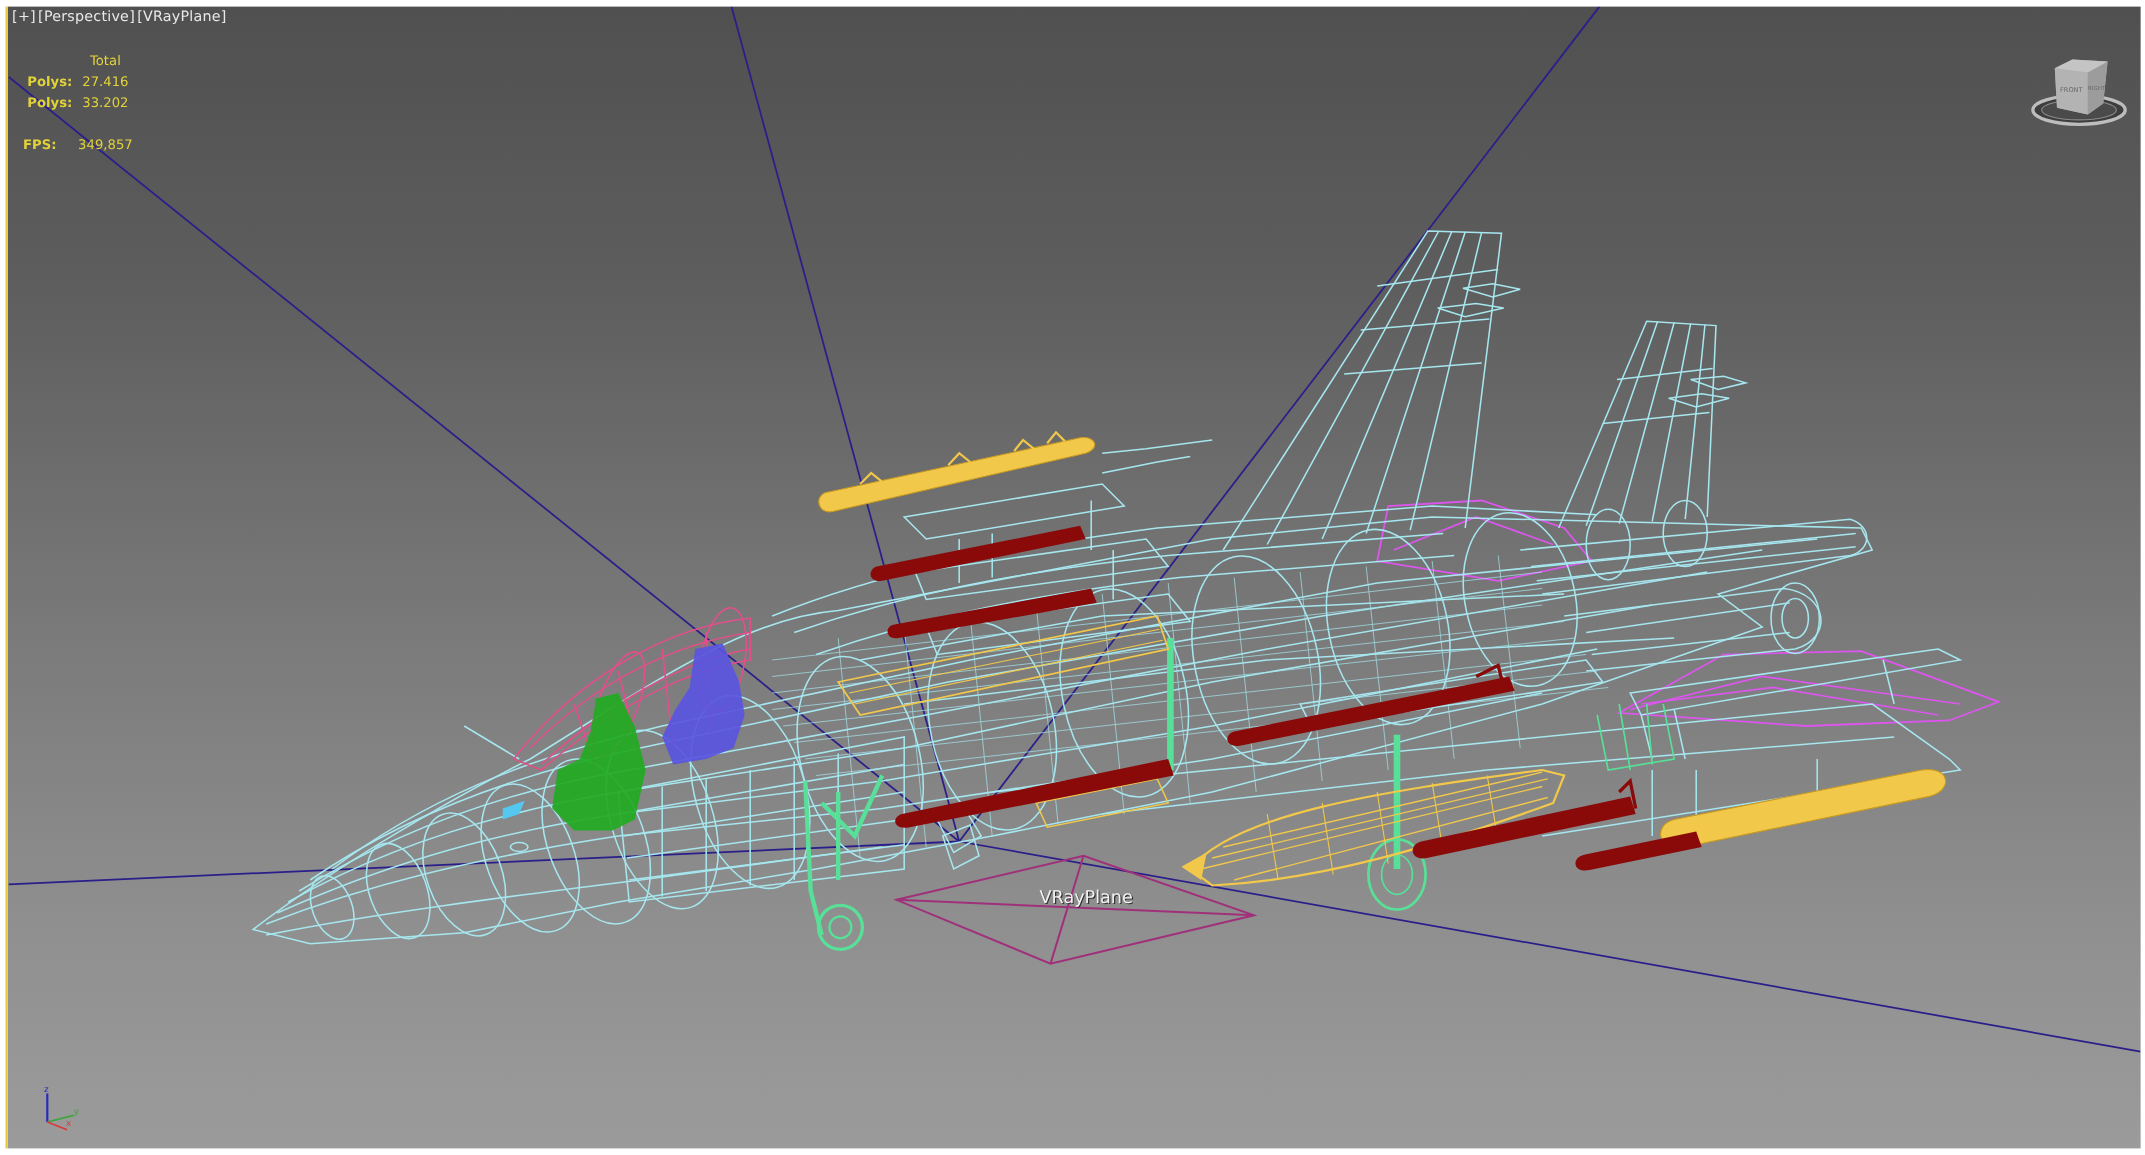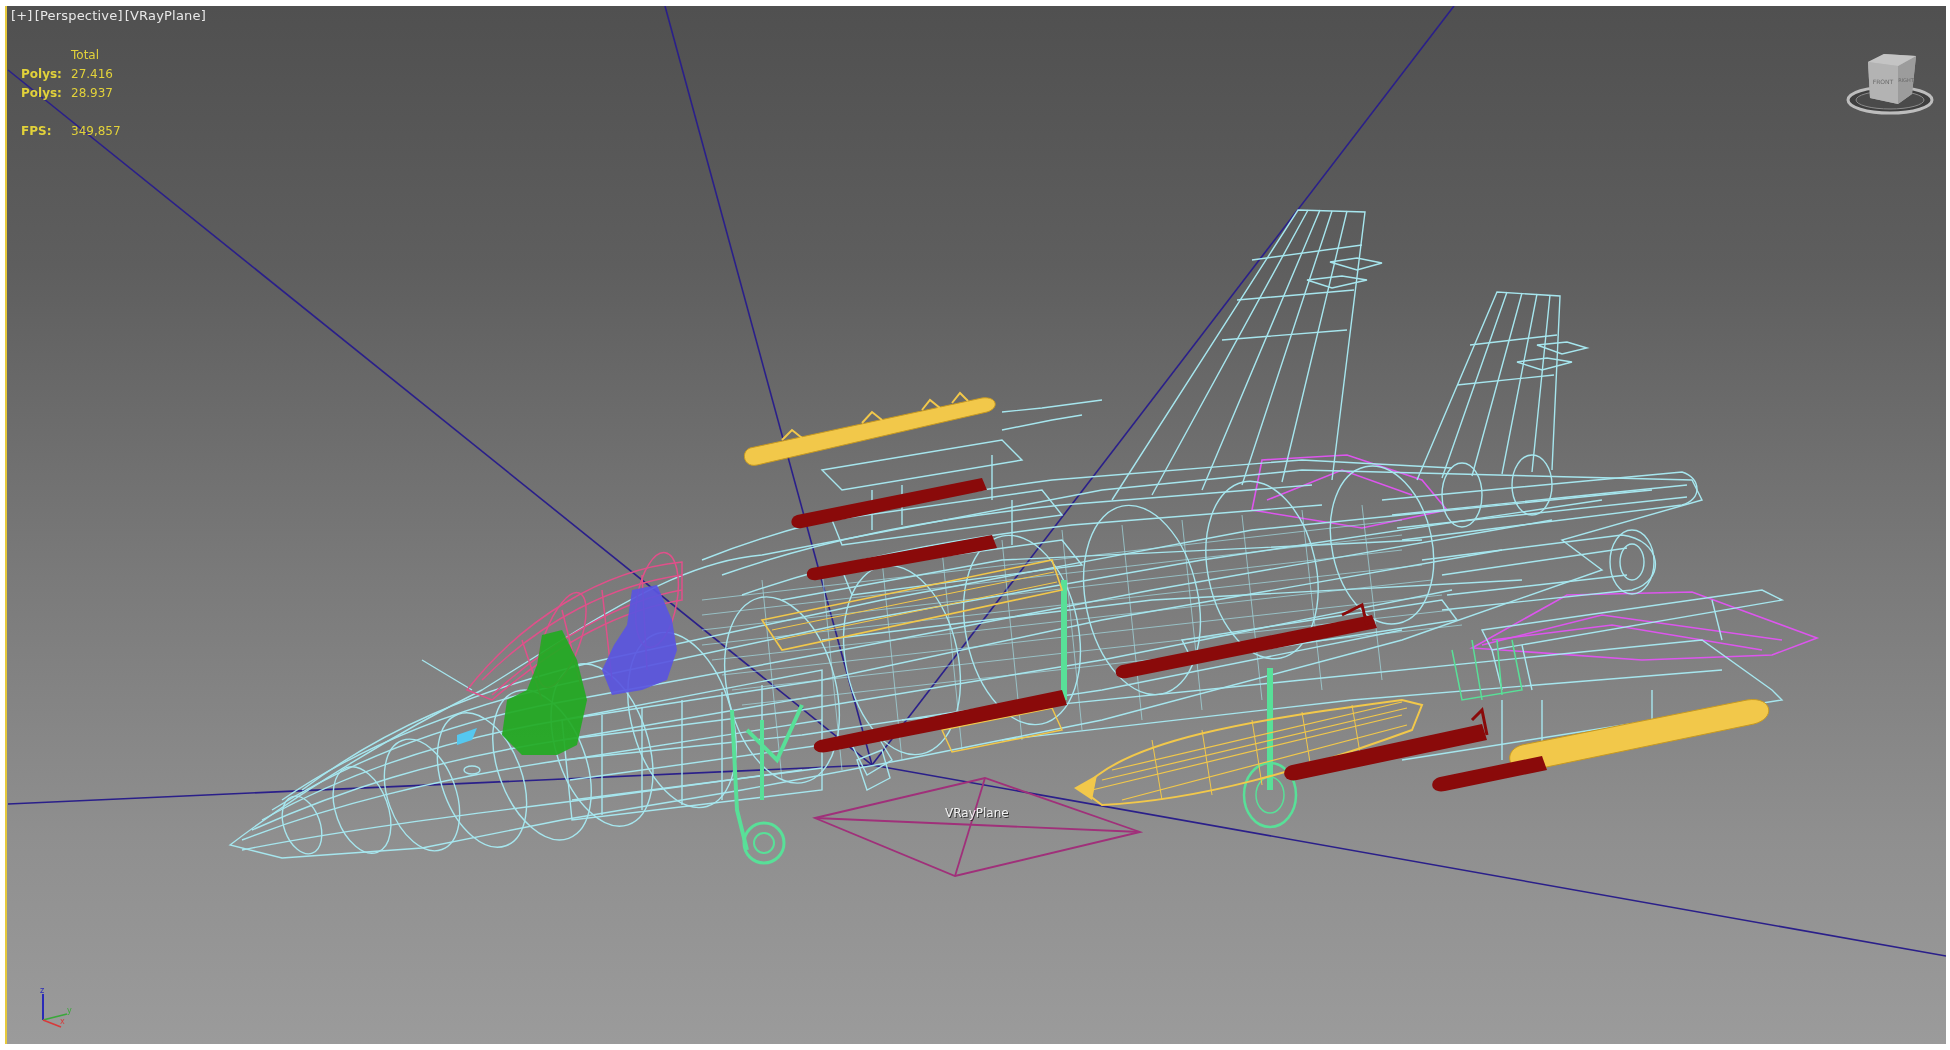--- a/index.html
+++ b/index.html
@@ -13,29 +13,29 @@
   .vp-label {
     position: absolute; left: 4px; top: 2px; color: #e8e8e8;
     font-family: "DejaVu Sans", sans-serif; font-size: 13px; letter-spacing: 0.2px;
     display: flex; gap: 2px; white-space: pre;
   }
   .vp-label span { cursor: pointer; }
   .stats {
     position: absolute; left: 14px; top: 40px; color: #e2d23a;
     font-family: "DejaVu Sans", sans-serif; font-size: 12px; line-height: 19px;
   }
-  .stats .row { display: flex; }
+  .stats .row { display: flex; justify-content: center; }
   .stats .k { width: 50px; font-weight: bold; }
   .stats .v { }
   .stats .gap { height: 19px; }
   svg.scene { position: absolute; left: 0; top: 0; }
   .viewcube { position: absolute; left: 1833px; top: 36px; width: 100px; height: 80px; cursor: pointer; }
   .axis-tripod { position: absolute; left: 28px; top: 978px; width: 50px; height: 50px; }
   .vray-label {
-    position: absolute; left: 938px; top: 800px; color: #f2f2f2; font-size: 12px;
+    position: absolute; left: 938px; top: 800px; color: #f2f2f2; font-size: 16px;
     font-family: "DejaVu Sans", sans-serif; text-shadow: 1px 1px 0 #333;
   }
 </style>
 </head>
 <body>
 
 <div class="viewport">
 
   <svg class="scene" width="1939" height="1038" viewBox="5 6 1939 1038">
 
@@ -208,21 +208,21 @@
     <div class="row">
         <span class="k"></span>
         <span class="v">Total</span>
       </div>
     <div class="row">
         <span class="k">Polys:</span>
         <span class="v">27.416</span>
       </div>
     <div class="row">
         <span class="k">Polys:</span>
-        <span class="v">28.937</span>
+        <span class="v">33.202</span>
       </div>
     <div class="gap"></div>
     <div class="row">
         <span class="k">FPS:</span>
         <span class="v">349,857</span>
       </div>
   </div>
 
   <div class="vray-label">VRayPlane</div>
 

